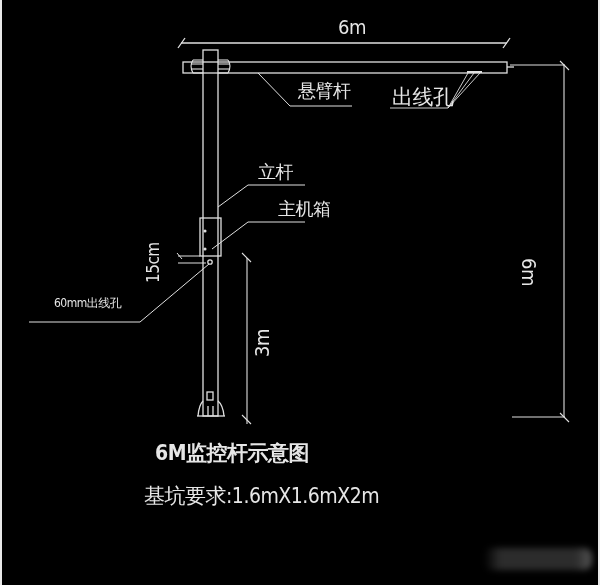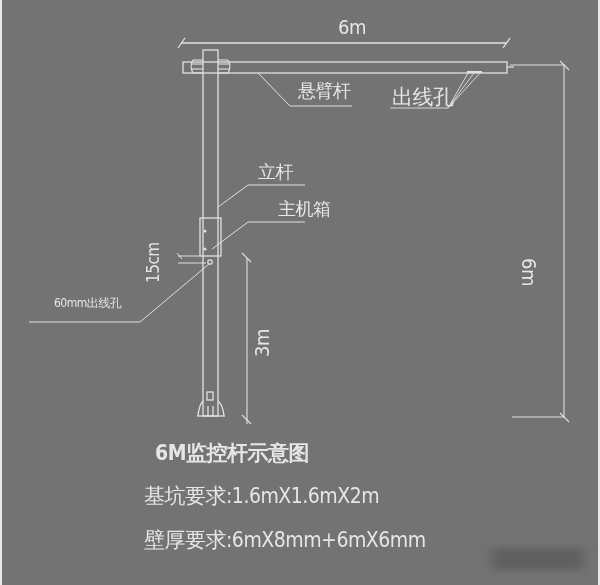--- a/index.html
+++ b/index.html
@@ -1,20 +1,20 @@
 <!DOCTYPE html>
 <html><head>
 <meta charset="utf-8">
 <style>
   html, body { margin: 0; padding: 0; background: #ffffff; }
   #canvas {
     position: relative;
     width: 600px;
     height: 585px;
-    background: #737373;
+    background: #000000;
     overflow: hidden;
     border-left: 2px solid #e8e8e8;
     border-right: 2px solid #e8e8e8;
     box-sizing: border-box;
   }
   svg { position: absolute; left: 0; top: 0; }
   .lbl {
     position: absolute;
     color: #e6e6e6;
     font-family: "DejaVu Sans Condensed", "DejaVu Sans", sans-serif;
@@ -146,16 +146,15 @@
   <div class="lbl" style="left:52px; top:297px; font-size:12px;">60mm出线孔</div>
 
   <div class="lbl rot" style="left:250px; top:357px; font-size:20px;">3m</div>
 
   <div class="lbl" style="left:537px; top:258px; font-size:20px; transform: rotate(90deg); transform-origin: left top;">6m</div>
 
   <div class="lbl" style="left:153px; top:443px; font-size:21px;font-weight:bold;">6M监控杆示意图</div>
 
   <div class="lbl" style="left:142px; top:486px; font-size:21px;">基坑要求:1.6mX1.6mX2m</div>
 
-  <div class="lbl" style="left:142px; top:530px; font-size:21px;">壁厚要求:6mX8mm+6mX6mm</div>
 
   <div class="watermark"></div>
 </div>
 
 </body></html>

